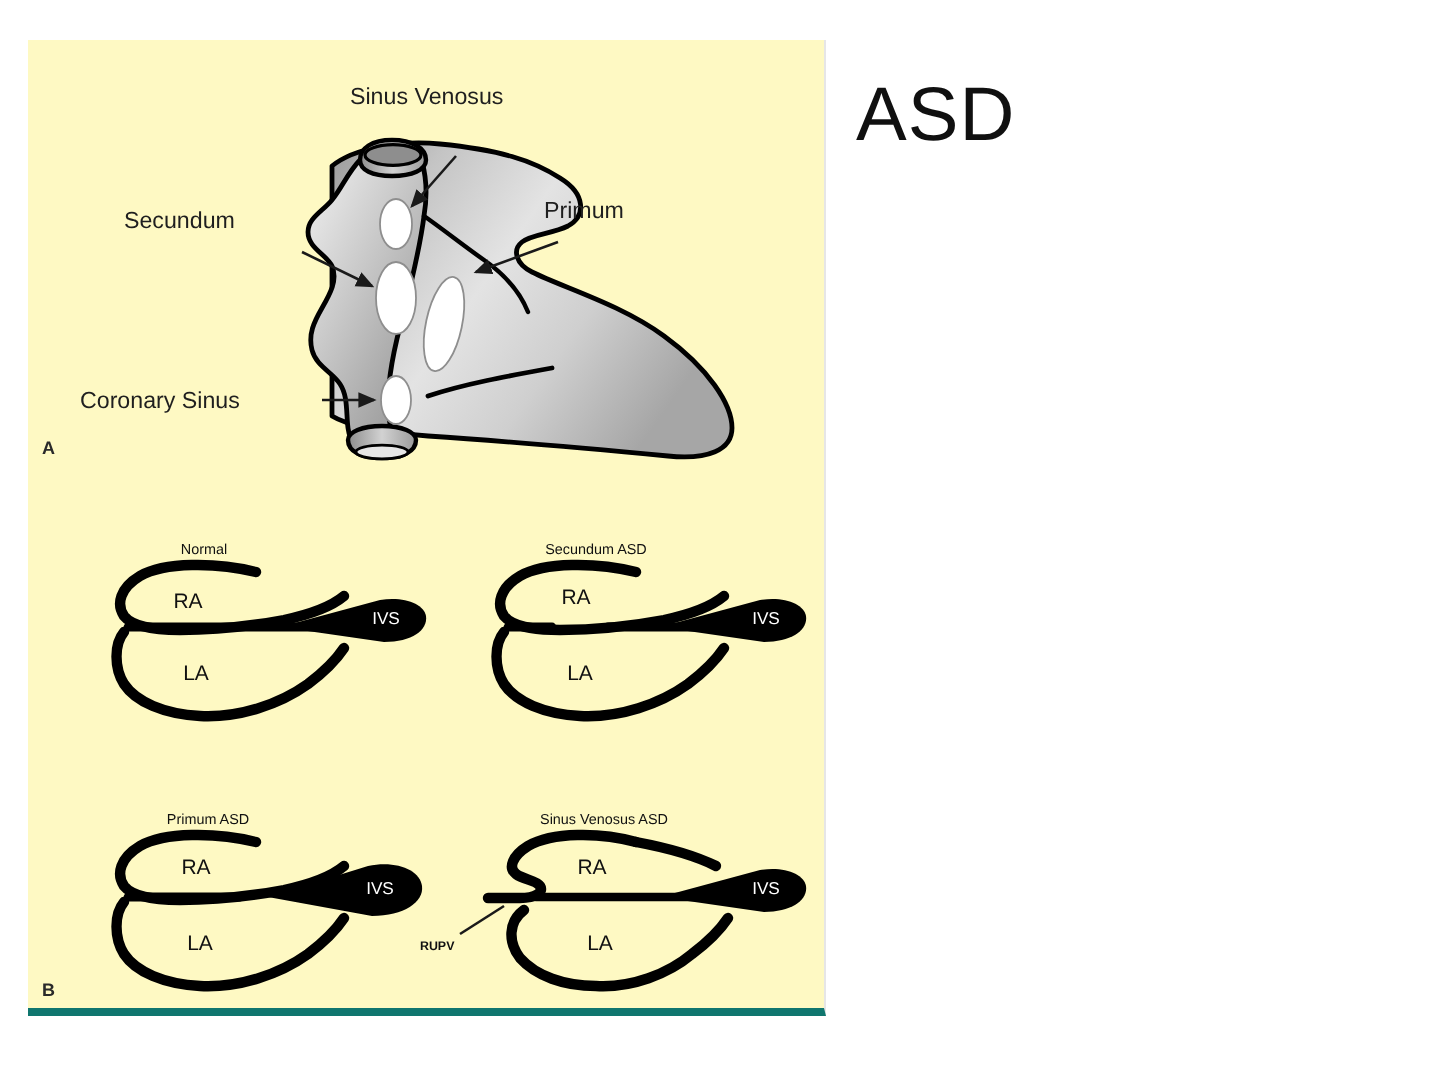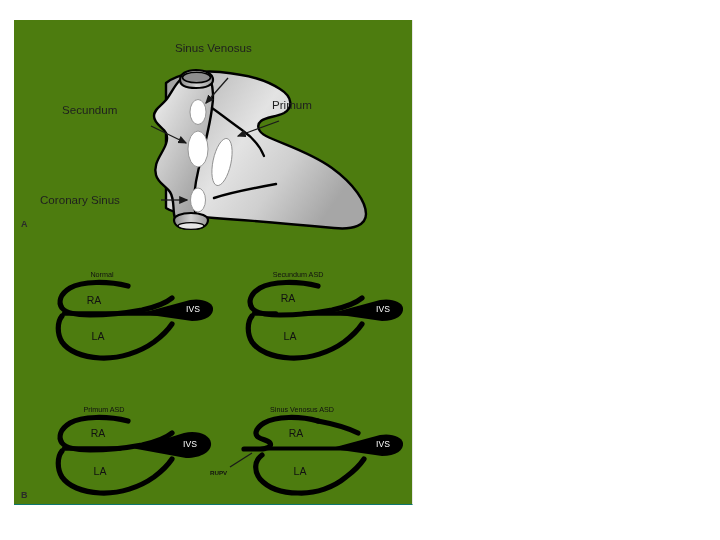--- a/index.html
+++ b/index.html
@@ -36,23 +36,23 @@
     white-space: nowrap;
   }
 
   
   #figure-panel {
     position: absolute;
     left: 14px;
     top: 20px;
     width: 398px;
     height: 484px;
-    background: #4d7c0f;
+    background: #fef9c3;
     border-right: 1px solid #e6e6e6;
-    border-bottom: 1px solid #0f766e;
+    border-bottom: 4px solid #0f766e;
   }
 
   #figure-svg {
     position: absolute;
     left: 0; top: 0;
     width: 398px;
     height: 484px;
     display: block;
   }
 
@@ -102,20 +102,21 @@
     fill: #ffffff;
     stroke: #8e8e8e;
     stroke-width: 0.9;
   }
 </style>
 </head>
 <body>
 
 <div id="slide">
 
+  <div id="slide-title">ASD</div>
 
   <div id="figure-panel">
 
     <svg id="figure-svg" viewBox="0 0 398 484" xmlns="http://www.w3.org/2000/svg">
 
       <defs>
         <linearGradient id="heartGrad" x1="0" y1="0" x2="1" y2="0.55">
           <stop offset="0%" stop-color="#9a9a9a"></stop>
           <stop offset="22%" stop-color="#c4c4c4"></stop>
           <stop offset="48%" stop-color="#e3e3e3"></stop>

